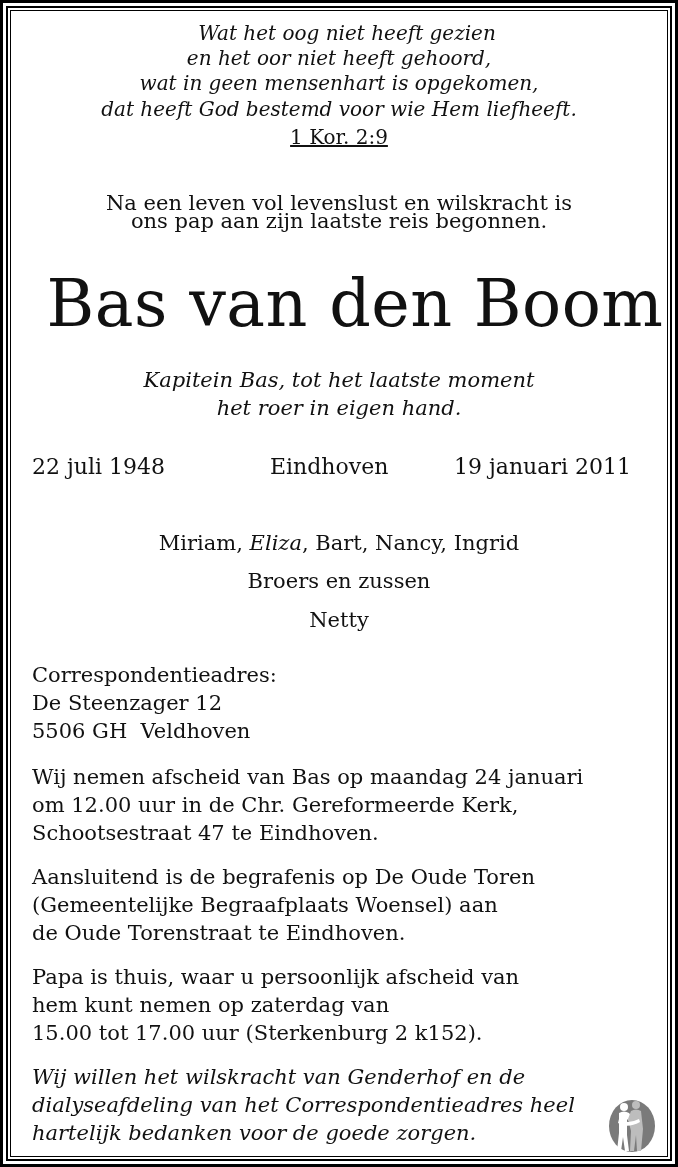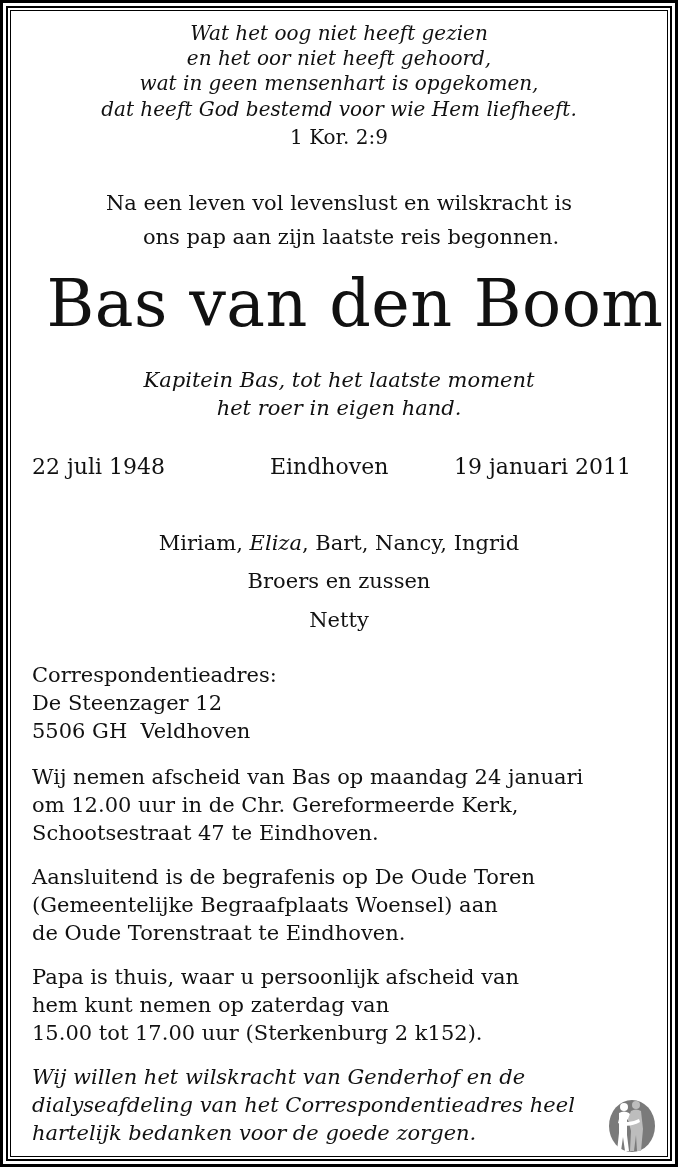--- a/index.html
+++ b/index.html
@@ -79,28 +79,28 @@
   </style>
 </head>
 <body>
 
 <div class="frame-outer"></div>
 <div class="frame-mid"></div>
 <div class="frame-inner"></div>
 
 <div class="content">
 
-  <div class="line center italic verse" style="top:8px;">Wat het oog niet heeft gezien</div>
+  <div class="line center italic verse" style="top:8px;margin-left:8px;">Wat het oog niet heeft gezien</div>
   <div class="line center italic verse" style="top:33px;">en het oor niet heeft gehoord,</div>
   <div class="line center italic verse" style="top:58px;">wat in geen mensenhart is opgekomen,</div>
   <div class="line center italic verse" style="top:84px;">dat heeft God bestemd voor wie Hem liefheeft.</div>
-  <div class="line center ref" style="top:111px;">1 Kor. 2:9</div>
+  <div class="line center ref" style="top:111px;text-decoration:underline;">1 Kor. 2:9</div>
 
   <div class="line center" style="top:177px;">Na een leven vol levenslust en wilskracht is</div>
-  <div class="line center" style="top:211px;padding-left:12px;">ons pap aan zijn laatste reis begonnen.</div>
+  <div class="line center" style="top:195px;">ons pap aan zijn laatste reis begonnen.</div>
 
   <div class="line center name" style="top:262px;">Bas van den Boom</div>
 
   <div class="line center italic" style="top:354px;">Kapitein Bas, tot het laatste moment</div>
   <div class="line center italic" style="top:382px;">het roer in eigen hand.</div>
 
   <div class="date-row" style="top:441px;">
     <span style="left:20px;">22 juli 1948</span>
     <span style="left:258px;">Eindhoven</span>
     <span style="left:442px;">19 januari 2011</span>

